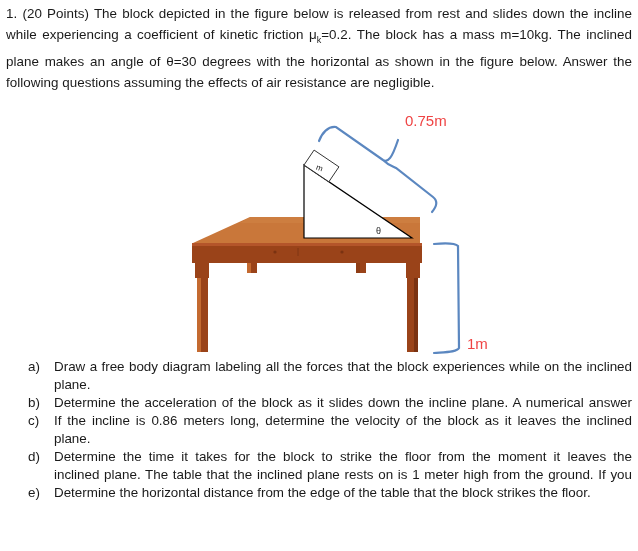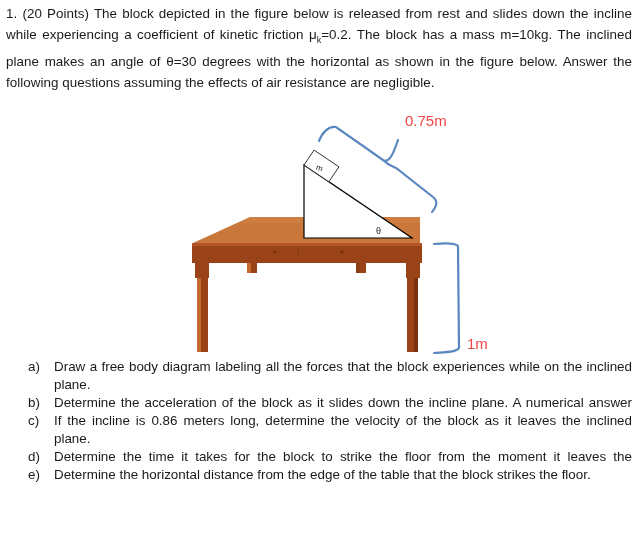--- a/index.html
+++ b/index.html
@@ -153,20 +153,21 @@
     <div class="q-label">c)</div>
     <div class="q-text">
       <span class="ln j">If the incline is 0.86 meters long, determine the velocity of the block as it leaves the inclined</span>
       <span class="ln l">plane.</span>
     </div>
   </div>
   <div class="q">
     <div class="q-label">d)</div>
     <div class="q-text">
       <span class="ln j">Determine the time it takes for the block to strike the floor from the moment it leaves the</span>
+      <span class="ln j">inclined plane. The table that the inclined plane rests on is 1 meter high from the ground. If you</span>
     </div>
   </div>
   <div class="q">
     <div class="q-label">e)</div>
     <div class="q-text">
       <span class="ln l">Determine the horizontal distance from the edge of the table that the block strikes the floor.</span>
     </div>
   </div>
 </div>
 

